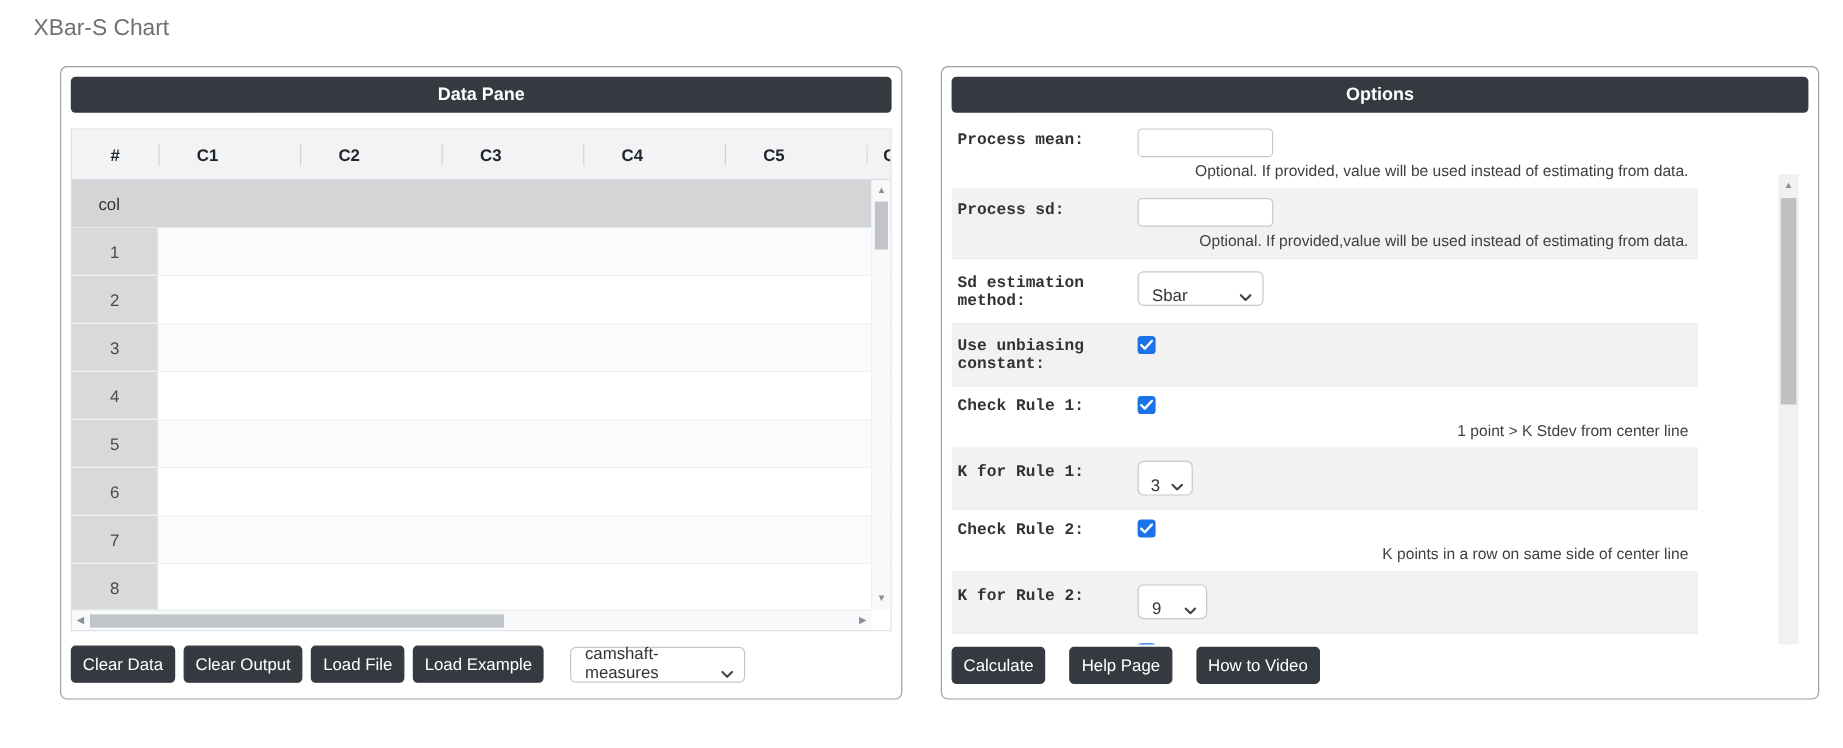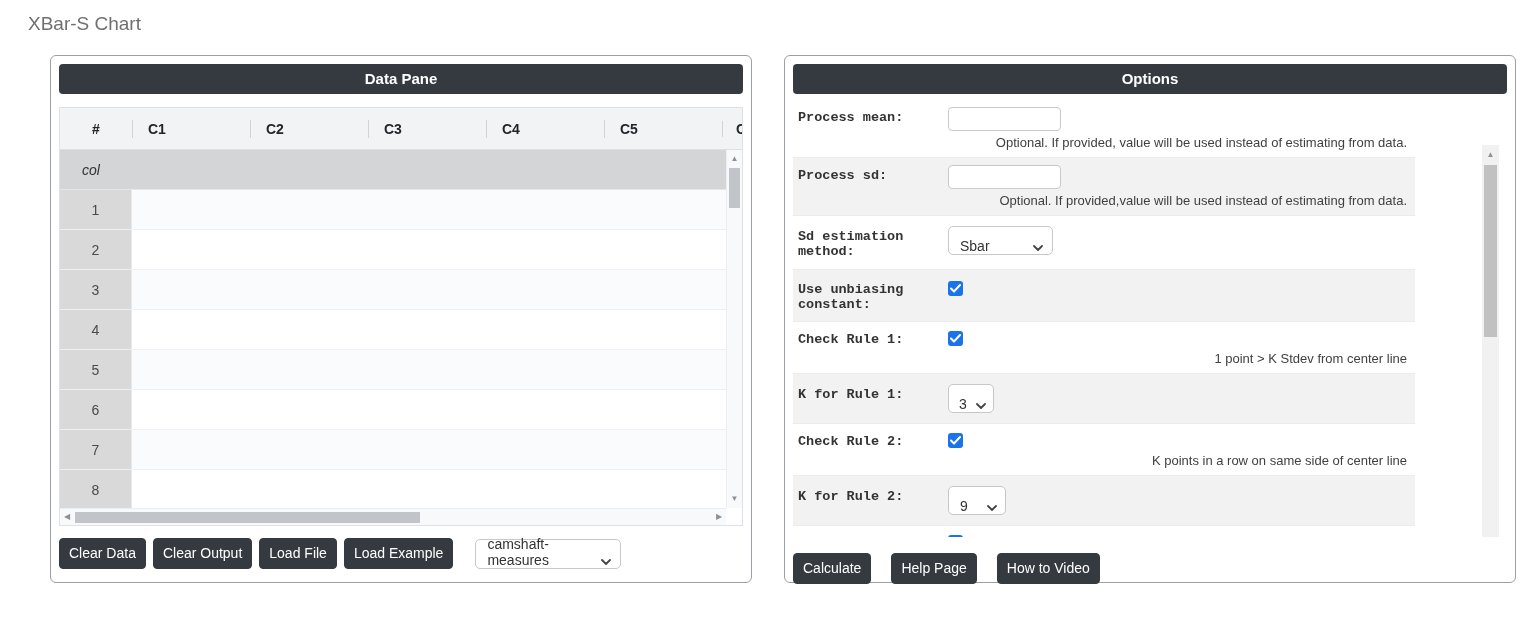--- a/index.html
+++ b/index.html
@@ -17,27 +17,27 @@
   .panel-header { height:30px; line-height:30px; background:#343a40;
     color:#fff; font-weight:700; font-size:15px; text-align:center;
     border-radius:4px; }
 
   
   .table-wrap { margin-top:13px; position:relative; height:419px;
     border:1px solid #dee2e6; background:#fff; overflow:hidden; }
   .thead { height:42px; display:flex; align-items:center; background:#f1f3f5;
     border-bottom:1px solid #dcdfe3; font-weight:700; font-size:14px; color:#212529; }
   .th-hash { width:72px; text-align:center; flex-shrink:0; }
-  .th { width:118px; flex-shrink:0; position:relative; padding-left:16px; }
+  .th { width:118px; flex-shrink:0; position:relative; padding-left:32px; }
   .th::before { content:""; position:absolute; left:0; top:50%; transform:translateY(-50%);
     width:1px; height:18px; background:#cfd4d9; }
   .th-last { flex:1; width:auto; overflow:hidden; padding-left:14px; }
 
   .col-row { height:40px; line-height:40px; background:#d3d5d7;
-    border-bottom:1px solid #e4e7ea; padding-left:22px; font-size:14px; color:#333;font-style:italic; }
+    border-bottom:1px solid #e4e7ea; padding-left:22px; font-size:14px; color:#333; }
 
   .trow { height:40px; display:flex; border-bottom:1px solid #eef1f4; }
   .row-num { width:72px; flex-shrink:0; background:#d9d9d9; text-align:center;
     line-height:40px; font-size:14px; color:#4a4a4a; border-right:1px solid #e8e8e8; }
   .row-cell { flex:1; background:#fff; }
   .trow.odd .row-cell { background:#fafbfc; }
 
   .vscroll { position:absolute; right:0; top:42px; bottom:17px; width:16px;
     background:#f8f9fa; border-left:1px solid #eceff1; }
   .vscroll .arrow { position:absolute; left:0; width:100%; text-align:center;
@@ -276,18 +276,18 @@
 
     </div>
 
     <div class="opt-scroll">
       <div class="arrow up">▲</div>
       <div class="opt-thumb"></div>
 
     </div>
   </div>
 
-  <div class="btn-row" style="margin-top:16px;gap:20px;">
+  <div class="btn-row" style="margin-top:2px;gap:20px;">
     <button class="btn-dark">Calculate</button>
     <button class="btn-dark">Help Page</button>
     <button class="btn-dark">How to Video</button>
   </div>
 </div>
 
 </body></html>

